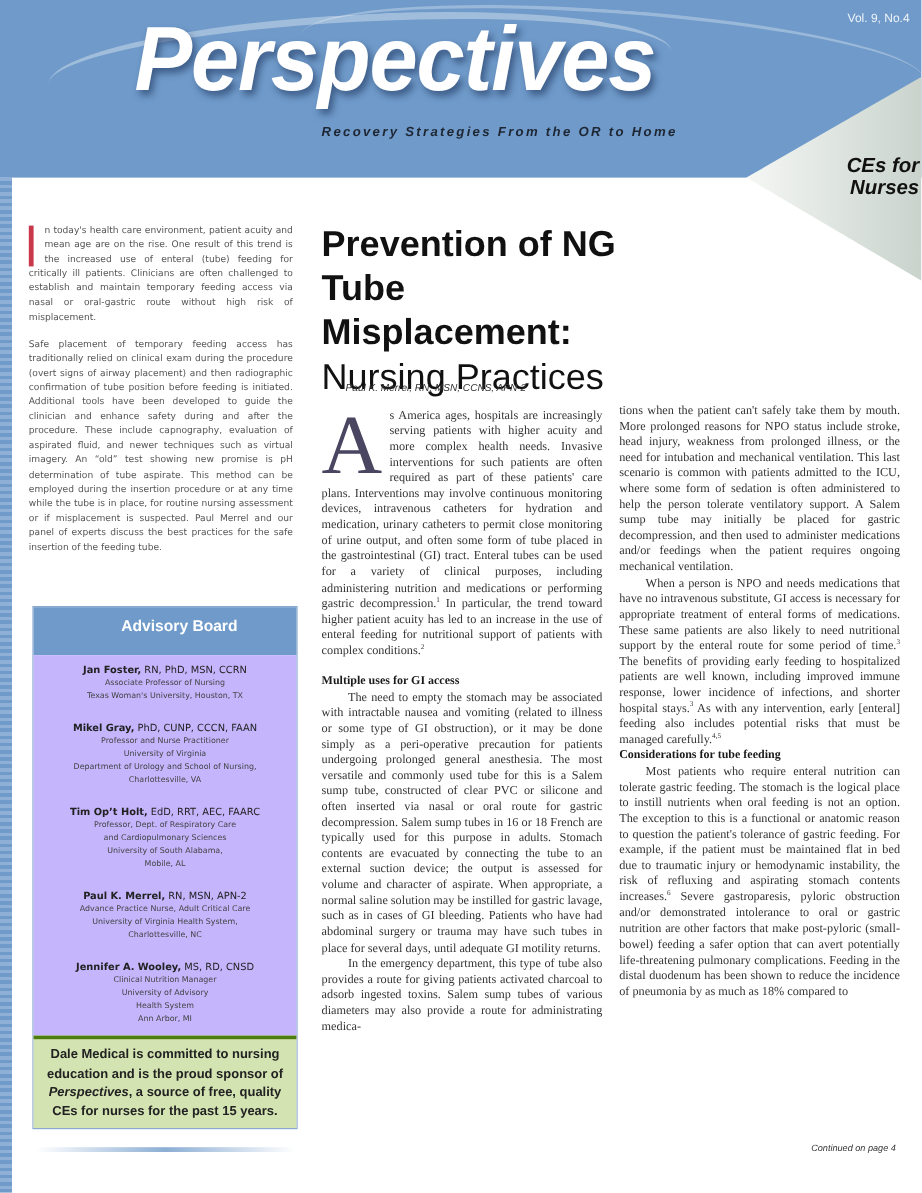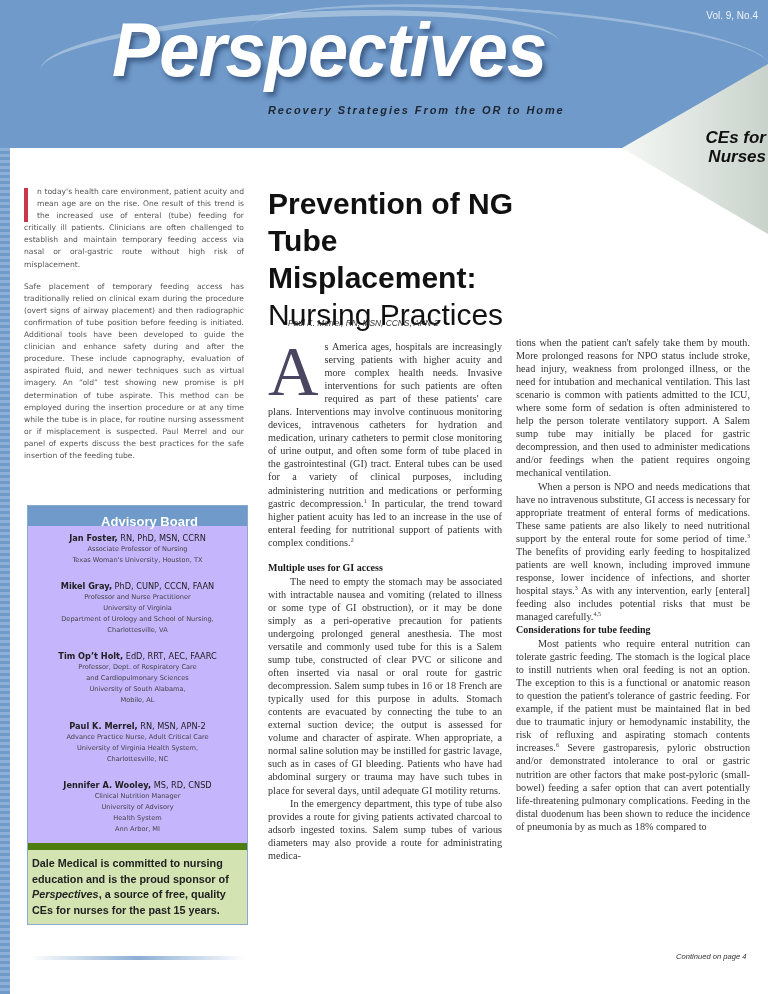--- a/index.html
+++ b/index.html
@@ -68,33 +68,33 @@
     }
 
     
     .advisory {
       position: absolute; left: 27px; top: 505px; width: 221px;
       border: 1px solid #8aa9cf;
     }
     .advisory .adv-title {
       background: #6f9ac9; color: #fff; text-align: center;
       font-family: "Liberation Sans", sans-serif; font-weight: bold; font-size: 13px;
-      height: 20px; line-height: 32px; padding-left: 24px;
+      height: 40px; line-height: 32px; padding-left: 24px;
     }
     .advisory .adv-body {
       background: #c4b5fd; padding: 6px 4px 4px 4px; text-align: center;
     }
     .member { margin-bottom: 14px; }
     .member:last-child { margin-bottom: 4px; }
     .member .mname { font-size: 8.2px; color: #222; line-height: 12px; }
     .member .mname b { font-weight: bold; }
     .member .mline { font-size: 6.6px; color: #444; line-height: 11px; }
     .sponsor {
-      background: #d3e3b2; border-top: 7px solid #4d7c0f;
-      padding: 6px 4px 6px 4px;
+      background: #d3e3b2; border-top: 3px solid #4d7c0f;
+      text-align: center; padding: 6px 4px 6px 4px;
       font-family: "Liberation Sans", sans-serif; font-weight: bold; font-size: 10.8px;
       line-height: 15.5px; color: #222;
     }
     .adv-shadow {
       position: absolute; left: 30px; top: 956px; width: 216px; height: 4px;
       background: linear-gradient(to right, rgba(111,154,201,0), rgba(111,154,201,0.8), rgba(111,154,201,0));
     }
 
     
     .title {

